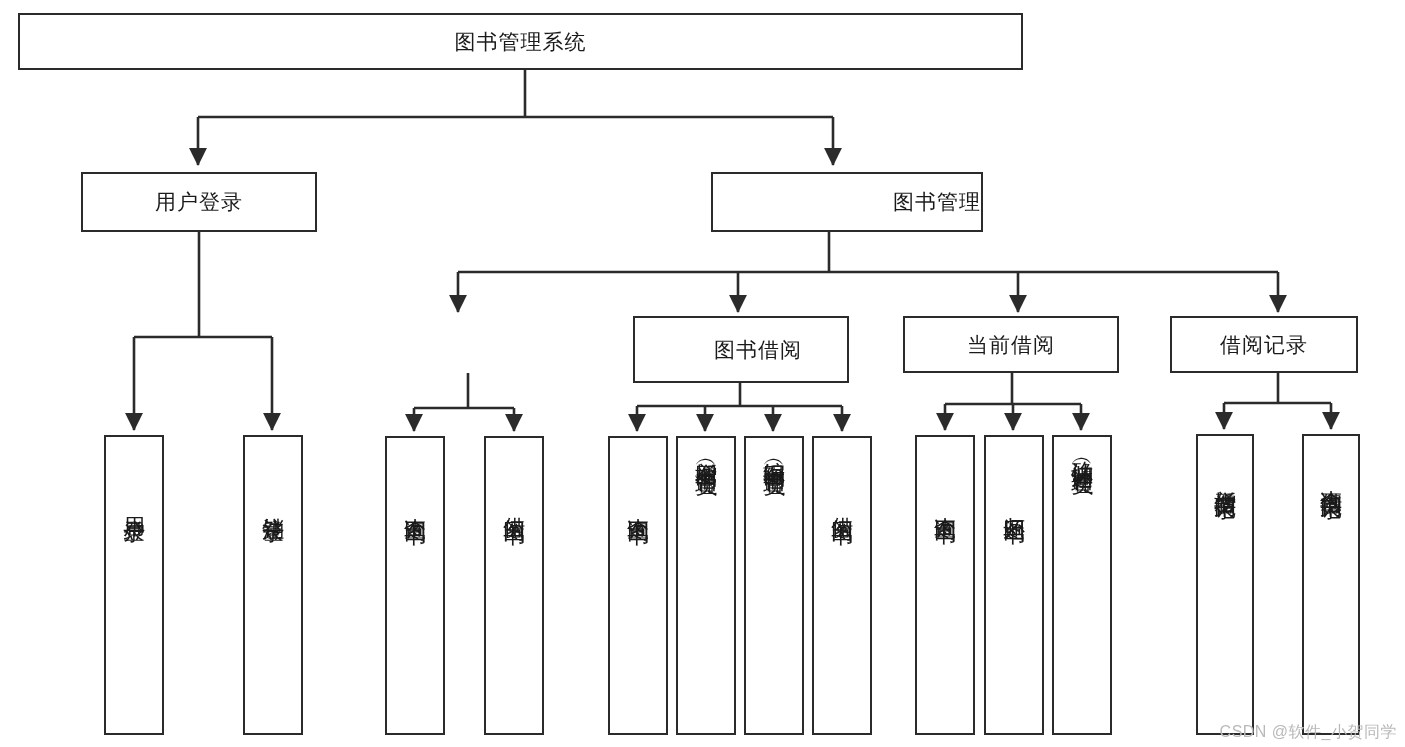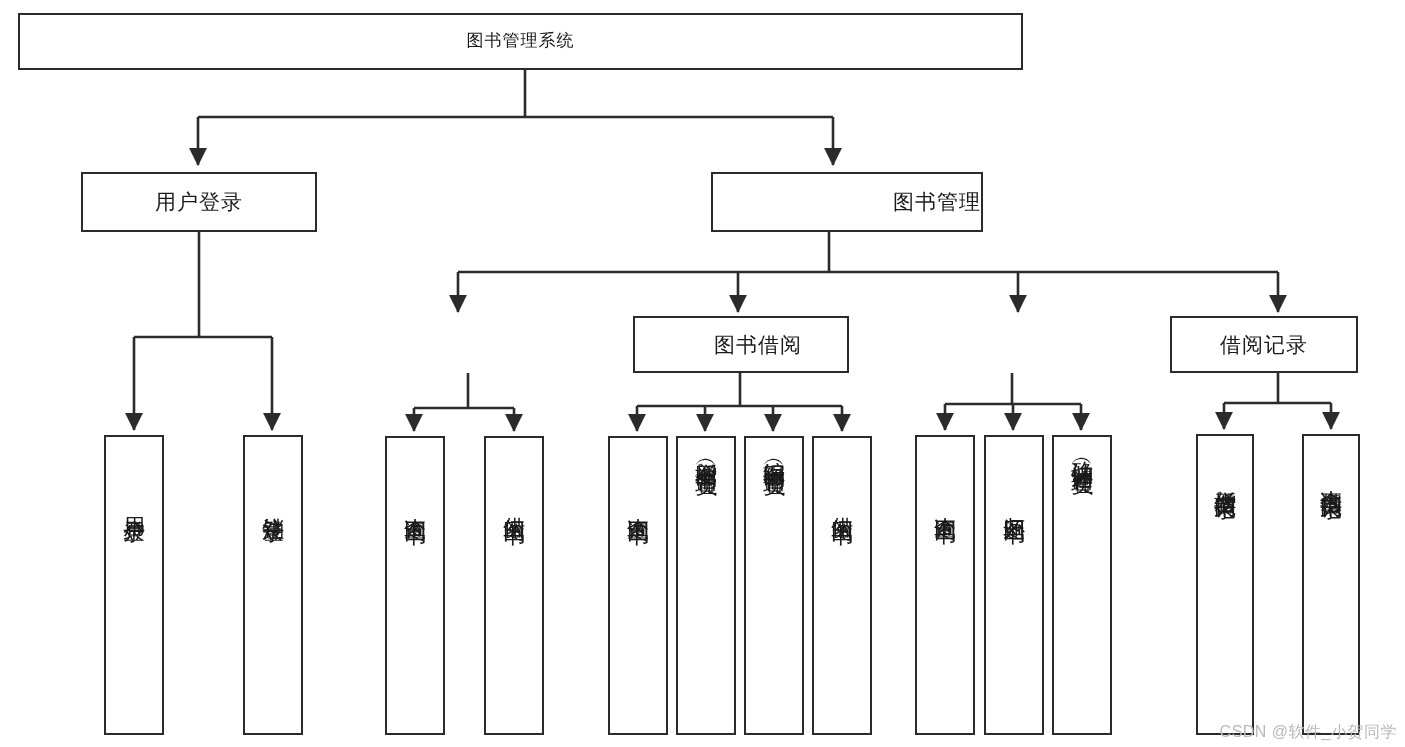--- a/index.html
+++ b/index.html
@@ -36,21 +36,21 @@
     justify-content: center;
     color: #1a1a1a;
   }
   .node.h {
     font-size: 21px;
     letter-spacing: 1px;
     line-height: 1.2;
     white-space: nowrap;
   }
   .node.root {
-    font-size: 17px;
+    font-size: 21px;
   }
   .node.v {
     align-items: flex-start;
     justify-content: center;
     padding-top: 0;
   }
   .vtext {
     writing-mode: vertical-rl;
     text-orientation: upright;
     font-size: 22px;
@@ -133,24 +133,27 @@
 
   <div class="node h" style="left:81px; top:172px; width:236px; height:60px;">
     <span>用户登录</span>
   </div>
 
   <div class="node h" style="left:711px; top:172px; width:272px; height:60px;justify-content:flex-end;">
     <span>图书管理</span>
   </div>
 
 
-  <div class="node h" style="left:633px; top:316px; width:216px; height:57px;padding-left:34px;">
+  <div class="node h" style="left:633px; top:316px; width:216px; height:67px;padding-left:34px;">
     <span>图书借阅</span>
   </div>
 
+  <div class="node h" style="left:903px; top:316px; width:216px; height:57px;">
+    <span>当前借阅</span>
+  </div>
 
   <div class="node h" style="left:1170px; top:316px; width:188px; height:57px;">
     <span>借阅记录</span>
   </div>
 
   <div class="node v" style="left:104px; top:435px; width:60px; height:300px;">
     <span class="vtext" style="margin-top:62px;">用户登录</span>
   </div>
   <div class="node v" style="left:243px; top:435px; width:60px; height:300px;">
     <span class="vtext" style="margin-top:62px;">注销登录</span>

